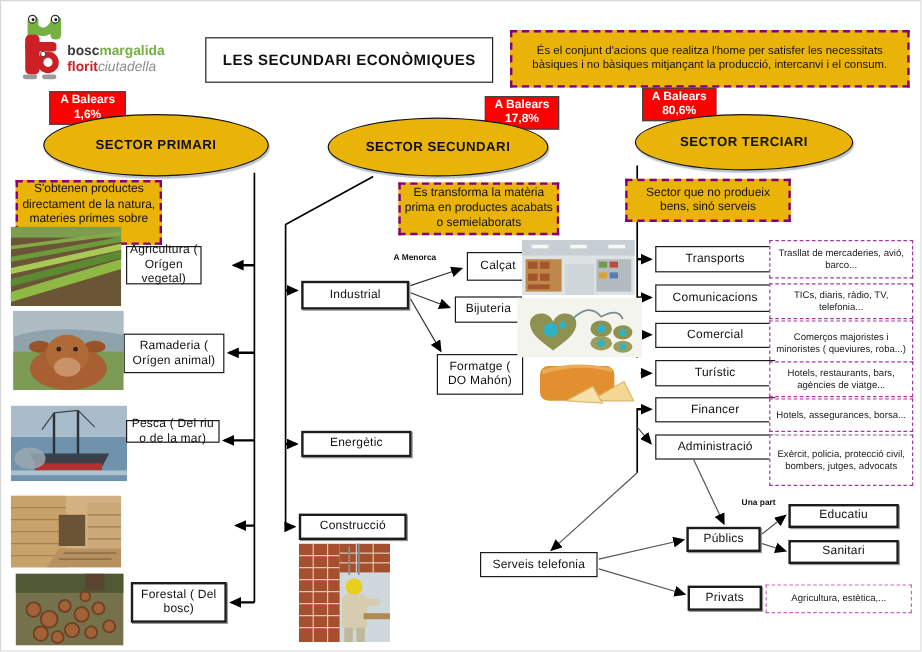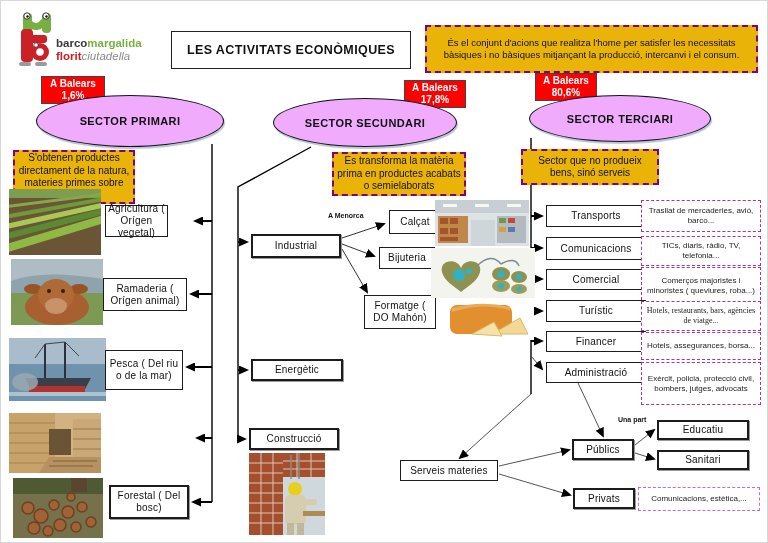--- a/index.html
+++ b/index.html
@@ -6,21 +6,21 @@
   html,body { width:768px; height:543px; background:#fff; }
   body { font-family: "Liberation Sans", "DejaVu Sans", sans-serif; color:#111; }
   #frame { position:relative; width:768px; height:543px; background:#fff; overflow:hidden; border:1px solid #d8d8d8; }
   svg.lines { position:absolute; left:0; top:0; width:768px; height:543px; pointer-events:none; }
   .abs { position:absolute; }
   .box { position:absolute; background:#fff; border:1.5px solid #1c1c1c; display:flex; align-items:center; justify-content:center; text-align:center; font-size:10px; line-height:1.18; padding:1px 2px; letter-spacing:.2px; }
   .box.heavy { border-width:2px; box-shadow:1px 1px 0 #999; }
   .note { position:absolute; background:#eab308; border:2.5px dashed #800080; display:flex; align-items:center; justify-content:center; text-align:center; font-size:9.5px; line-height:1.25; padding:2px 3px; }
   .annot { position:absolute; background:#fff; border:1.5px dashed #a535a5; display:flex; align-items:center; justify-content:center; text-align:center; font-size:8px; line-height:1.25; padding:1px 2px; color:#222; }
   .badge { position:absolute; background:#fe0000; color:#fff; border:1px solid #444; text-align:center; font-weight:bold; font-size:10px; line-height:1.2; padding:1px 3px; }
-  .ellipse { position:absolute; background:#f0abfc; border:1.6px solid #10151c; border-radius:50%; display:flex; align-items:center; justify-content:center; font-weight:bold; font-size:11px; letter-spacing:.4px; box-shadow:1px 2px 1px rgba(60,80,110,.35); }
+  .ellipse { position:absolute; background:#eab308; border:1.6px solid #10151c; border-radius:50%; display:flex; align-items:center; justify-content:center; font-weight:bold; font-size:11px; letter-spacing:.4px; box-shadow:1px 2px 1px rgba(60,80,110,.35); }
   .titlebox { position:absolute; left:170px; top:30px; width:240px; height:38px; border:1.5px solid #222; display:flex; align-items:center; justify-content:center; font-weight:bold; font-size:12.5px; letter-spacing:.4px; }
   .minilabel { position:absolute; font-weight:bold; font-size:7px; color:#111; }
   .photo { position:absolute; }
   .photo svg { width:100%; height:100%; display:block; }
   .schoolname { position:absolute; left:55px; top:36px; font-weight:bold; font-size:11.5px; line-height:1.15; }
   .schoolname .g { color:#76b043; }
   .schoolname .r { color:#cb2026; }
   .schoolname .k { color:#3a3a3a; }
   .schoolname .gray { color:#8d8d8d; font-style:italic; font-weight:normal; }
 </style>
@@ -81,25 +81,25 @@
       <rect x="12" y="28" width="26" height="8" rx="3" fill="#cb2026"></rect>
       <circle cx="31" cy="45" r="9" fill="#cb2026"></circle>
       <circle cx="31" cy="45" r="3.8" fill="#fff"></circle>
       <circle cx="27" cy="38" r="2.2" fill="#fff" stroke="#333" stroke-width=".8"></circle>
       <rect x="10" y="55" width="12" height="4" rx="2" fill="#9a9a9a"></rect>
       <rect x="26" y="55" width="12" height="4" rx="2" fill="#9a9a9a"></rect>
     </svg>
   </div>
 
   <div class="schoolname">
-    <div><span class="k">barco</span><span class="g">margalida</span></div>
+    <div><span class="k">bosc</span><span class="g">margalida</span></div>
     <div><span class="r">florit</span><span class="gray">ciutadella</span></div>
   </div>
 
-  <div class="titlebox">LES ACTIVITATS ECONÒMIQUES</div>
+  <div class="titlebox">LES SECUNDARI ECONÒMIQUES</div>
 
   <div class="note" style="left:424px; top:24px; width:333px; height:48px; font-size:9.5px;">És el conjunt d'acions que realitza l'home per satisfer les necessitats bàsiques i no bàsiques mitjançant la producció, intercanvi i el consum.</div>
 
   <div class="badge" style="left:40px; top:75px; width:64px;">
     <div>A Balears</div>
     <div>1,6%</div>
   </div>
   <div class="badge" style="left:403px; top:79px; width:62px;">
     <div>A Balears</div>
     <div>17,8%</div>
@@ -193,21 +193,21 @@
           <circle cx="63" cy="49" r="5"></circle>
           <circle cx="35" cy="53" r="5"></circle>
         <circle cx="78" cy="44" r="5"></circle>
           <circle cx="58" cy="19" r="4"></circle>
       </g>
     </svg>
   </div>
 
   <div class="box" style="left:104px; top:204px; width:63px; height:32px;">Agricultura ( Orígen vegetal)</div>
   <div class="box" style="left:102px; top:277px; width:84px; height:33px;">Ramaderia ( Orígen animal)</div>
-  <div class="box" style="left:104px; top:349px; width:78px; height:40px;">Pesca ( Del riu o de la mar)</div>
+  <div class="box" style="left:104px; top:349px; width:78px; height:19px;">Pesca ( Del riu o de la mar)</div>
   <div class="box heavy" style="left:108px; top:484px; width:80px; height:34px;">Forestal ( Del bosc)</div>
 
   <div class="box heavy" style="left:250px; top:233px; width:90px; height:24px;">Industrial</div>
   <div class="minilabel" style="left:327px; top:211px;">A Menorca</div>
   <div class="box" style="left:388px; top:209px; width:52px; height:24px;">Calçat</div>
   <div class="box" style="left:378px; top:246px; width:56px; height:22px;">Bijuteria</div>
   <div class="box" style="left:363px; top:294px; width:72px; height:34px;">Formatge ( DO Mahón)</div>
   <div class="box heavy" style="left:250px; top:358px; width:92px; height:22px;">Energètic</div>
   <div class="box heavy" style="left:248px; top:427px; width:90px; height:22px;">Construcció</div>
 
@@ -298,29 +298,29 @@
   <div class="box" style="left:545px; top:204px; width:100px; height:22px;">Transports</div>
   <div class="annot" style="left:640px; top:199px; width:120px; height:32px;">Trasllat de mercaderies, avió, barco...</div>
 
   <div class="box" style="left:545px; top:236px; width:100px; height:23px;">Comunicacions</div>
   <div class="annot" style="left:640px; top:235px; width:120px; height:30px;">TICs, diaris, ràdio, TV, telefonia...</div>
 
   <div class="box" style="left:545px; top:268px; width:100px; height:21px;">Comercial</div>
   <div class="annot" style="left:640px; top:266px; width:120px; height:38px;">Comerços majoristes i minoristes ( queviures, roba...)</div>
 
   <div class="box" style="left:545px; top:299px; width:100px; height:22px;">Turístic</div>
-  <div class="annot" style="left:640px; top:300px; width:120px; height:30px;font-family:Liberation Serif, serif;">Hotels, restaurants, bars, agències de viatge...</div>
+  <div class="annot" style="left:640px; top:300px; width:120px; height:30px;">Hotels, restaurants, bars, agències de viatge...</div>
 
   <div class="box" style="left:545px; top:330px; width:100px; height:21px;">Financer</div>
   <div class="annot" style="left:640px; top:331px; width:120px; height:28px;">Hotels, assegurances, borsa...</div>
 
   <div class="box" style="left:545px; top:361px; width:100px; height:21px;">Administració</div>
   <div class="annot" style="left:640px; top:361px; width:120px; height:43px;">Exèrcit, policia, protecció civil, bombers, jutges, advocats</div>
 
-  <div class="box" style="left:399px; top:459px; width:98px; height:21px;">Serveis materies</div>
+  <div class="box" style="left:399px; top:459px; width:98px; height:21px;">Serveis telefonia</div>
   <div class="box heavy" style="left:571px; top:438px; width:62px; height:21px;">Públics</div>
   <div class="box heavy" style="left:572px; top:487px; width:62px; height:21px;">Privats</div>
   <div class="minilabel" style="left:617px; top:415px;">Una part</div>
   <div class="box heavy" style="left:656px; top:449px; width:92px; height:20px;">Sanitari</div>
   <div class="box heavy" style="left:656px; top:419px; width:92px; height:20px;">Educatiu</div>
-  <div class="annot" style="left:637px; top:486px; width:122px; height:24px; border-color:#cc66cc;">Comunicacions, estètica,...</div>
+  <div class="annot" style="left:637px; top:486px; width:122px; height:24px; border-color:#cc66cc;">Agricultura, estètica,...</div>
 
 </div>
 
 </body></html>

